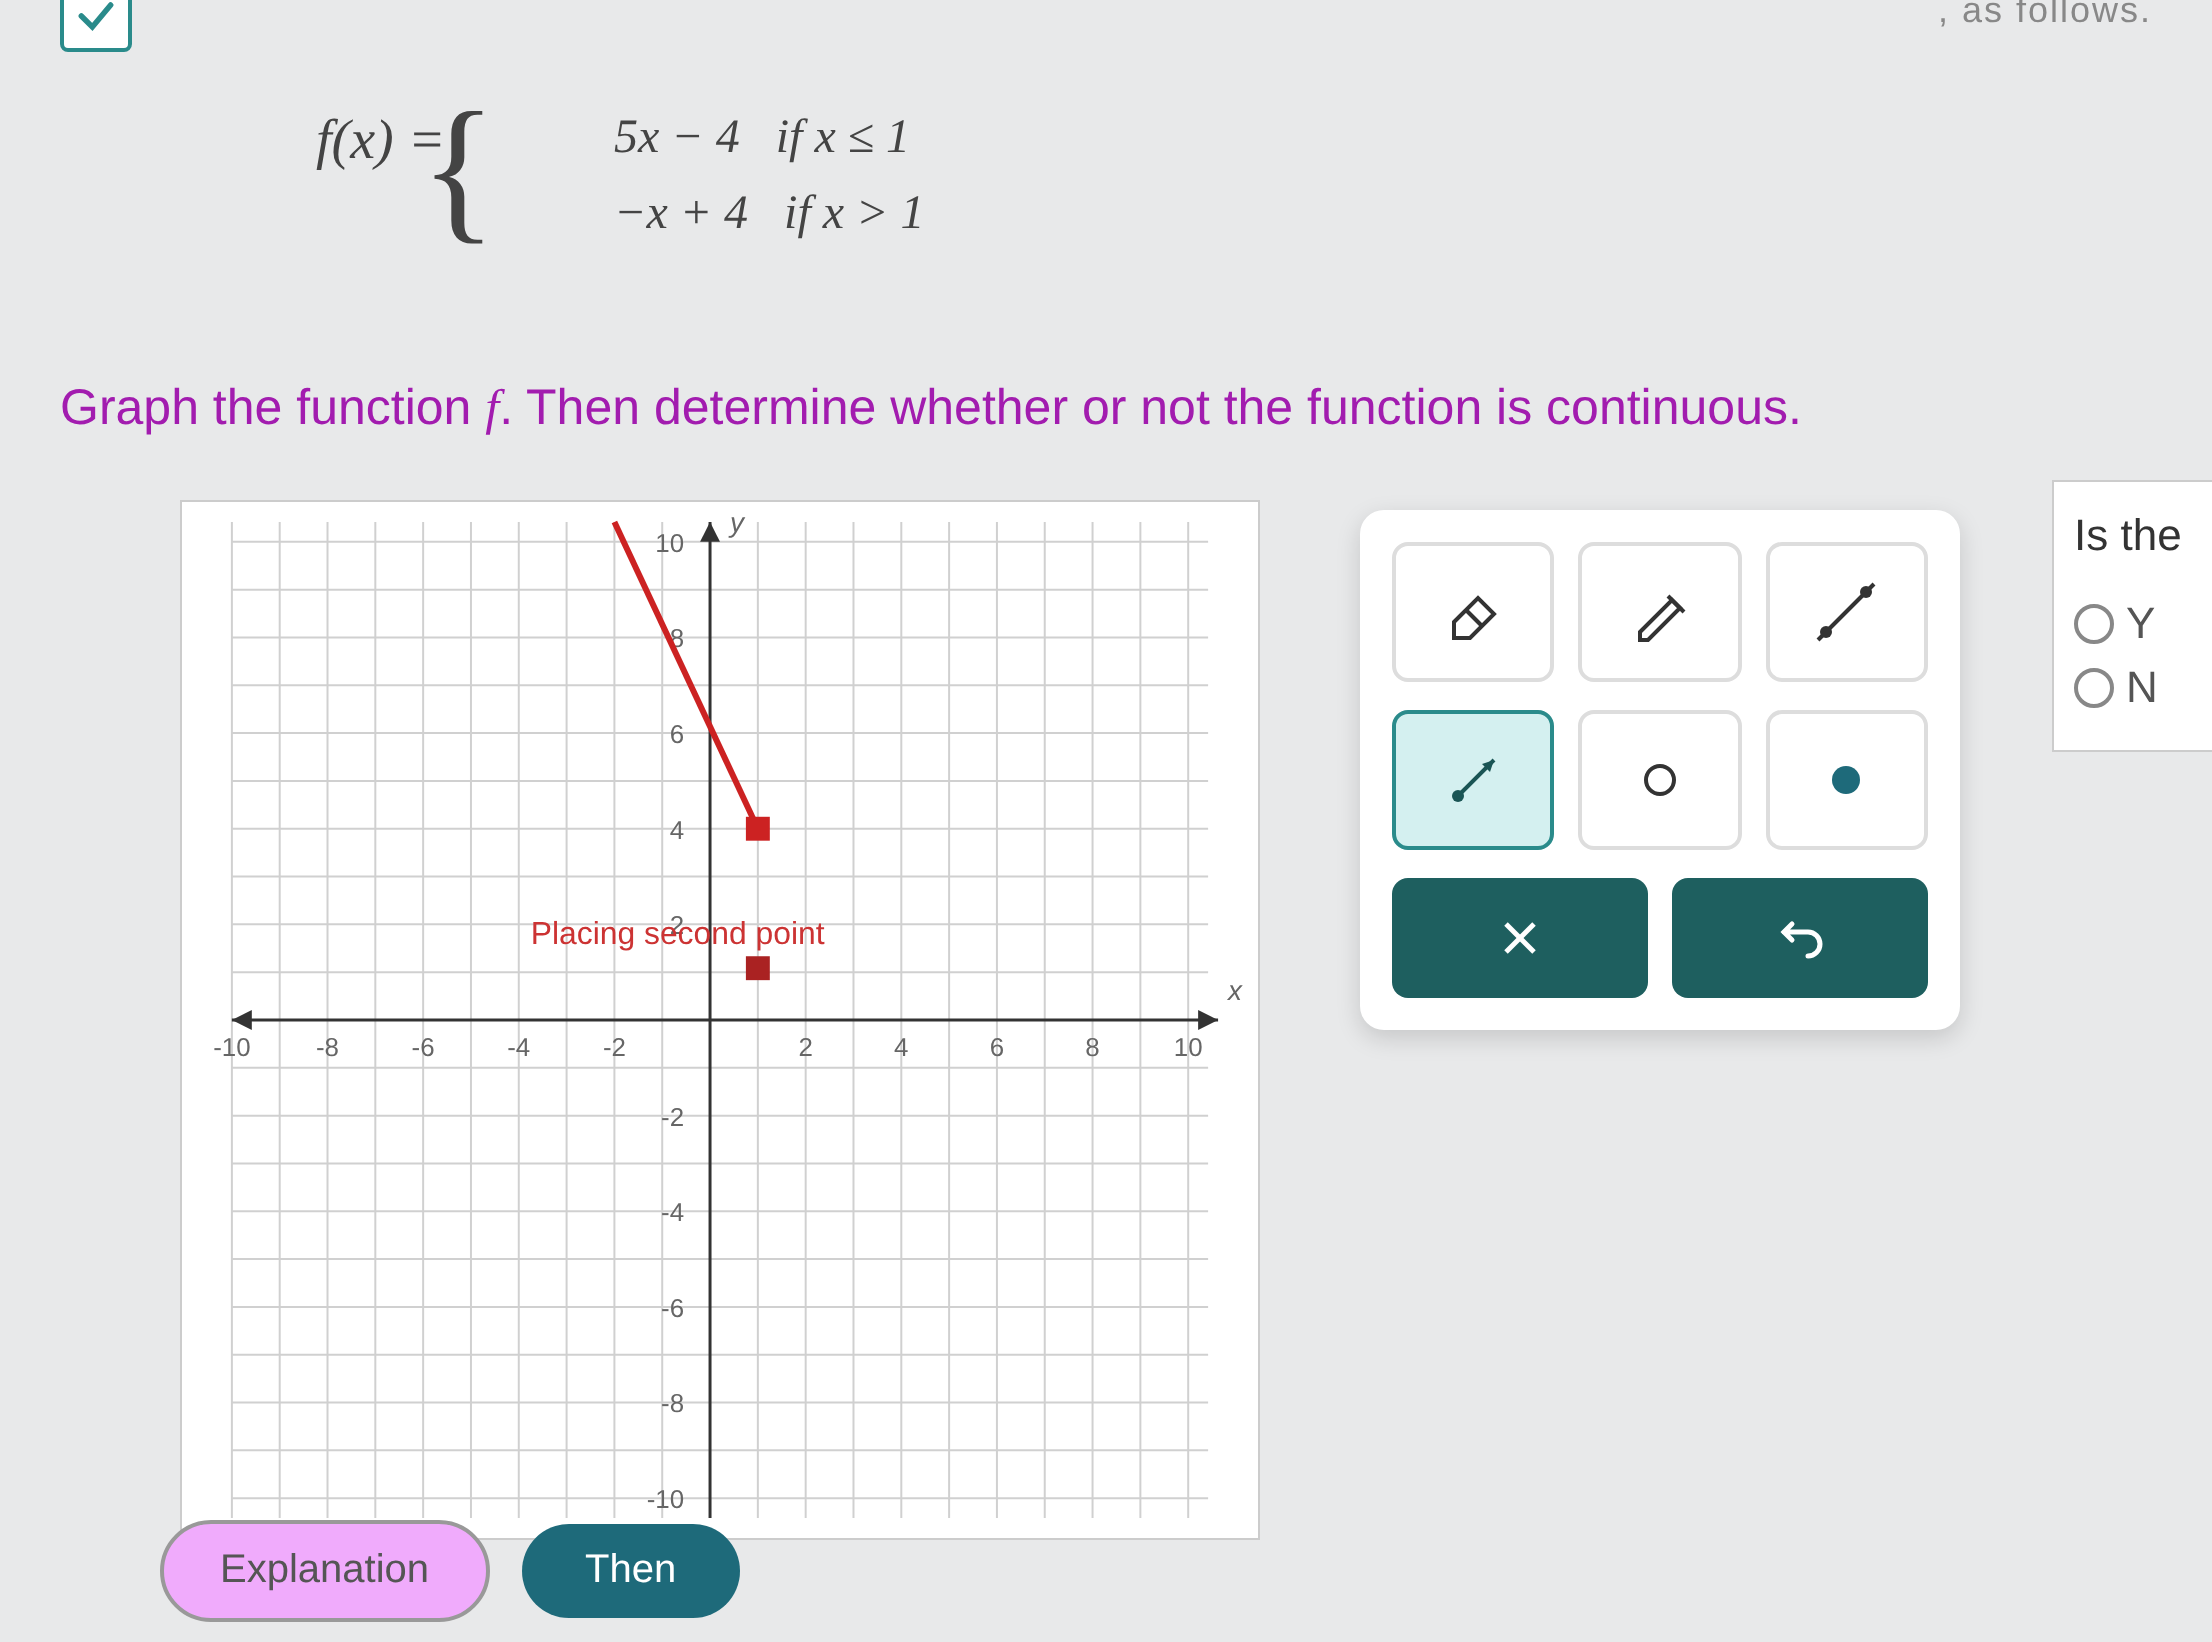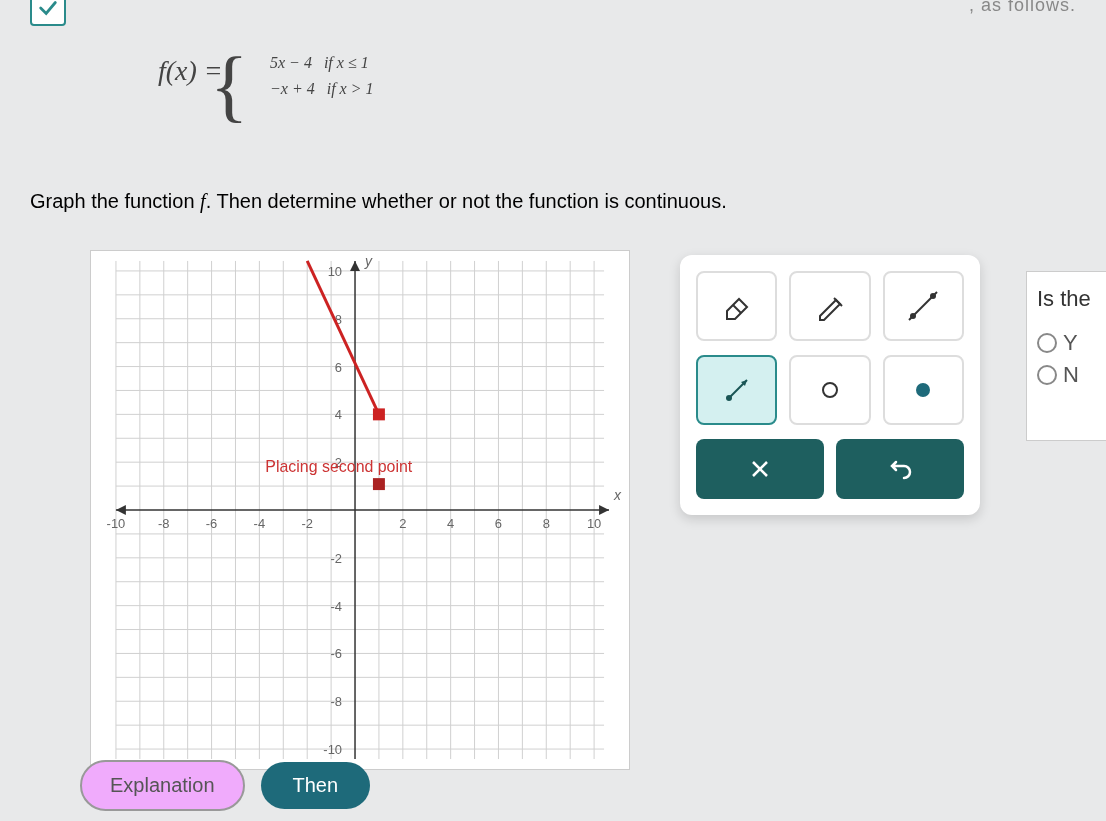--- a/index.html
+++ b/index.html
@@ -49,27 +49,27 @@
       top: -15px;
       font-style: normal;
     }
     .eq-left { display: inline-block; margin-left: 28px; }
     .eq-pieces {
       position: absolute;
       left: 140px;
       top: -5px;
       line-height: 1.6;
     }
-    .eq-pieces .row { white-space: nowrap; font-size: 16px; }
+    .eq-pieces .row { white-space: nowrap; font-size: 24px; margin-left: 37px; }
     .instruction {
       position: absolute;
       top: 190px;
       left: 30px;
-      font-size: 20px;
-      color: #000000;
+      font-size: 25px;
+      color: #a21caf;
     }
     .instruction em { font-style: italic; font-family: "Times New Roman", serif; }
     .graph-container {
       position: absolute;
       top: 250px;
       left: 90px;
       width: 540px;
       height: 520px;
       background: #fff;
       border: 1px solid #ccc;
@@ -114,24 +114,24 @@
       border: none;
       border-radius: 8px;
       font-size: 24px;
       display: flex;
       align-items: center;
       justify-content: center;
       cursor: pointer;
     }
     .side-panel {
       position: absolute;
-      top: 271px;
+      top: 240px;
       right: 0;
       width: 80px;
-      height: 170px;
+      height: 136px;
       background: #fff;
       border: 1px solid #ccc;
       border-right: none;
       padding: 14px 10px;
     }
     .side-panel .q { font-size: 22px; color: #333; margin-bottom: 18px; white-space: nowrap; }
     .side-panel .opt { font-size: 22px; color: #555; margin: 6px 0; display: flex; align-items: center; gap: 6px; }
     .radio-circle {
       width: 20px; height: 20px; border: 2px solid #888; border-radius: 50%; display: inline-block;
     }

